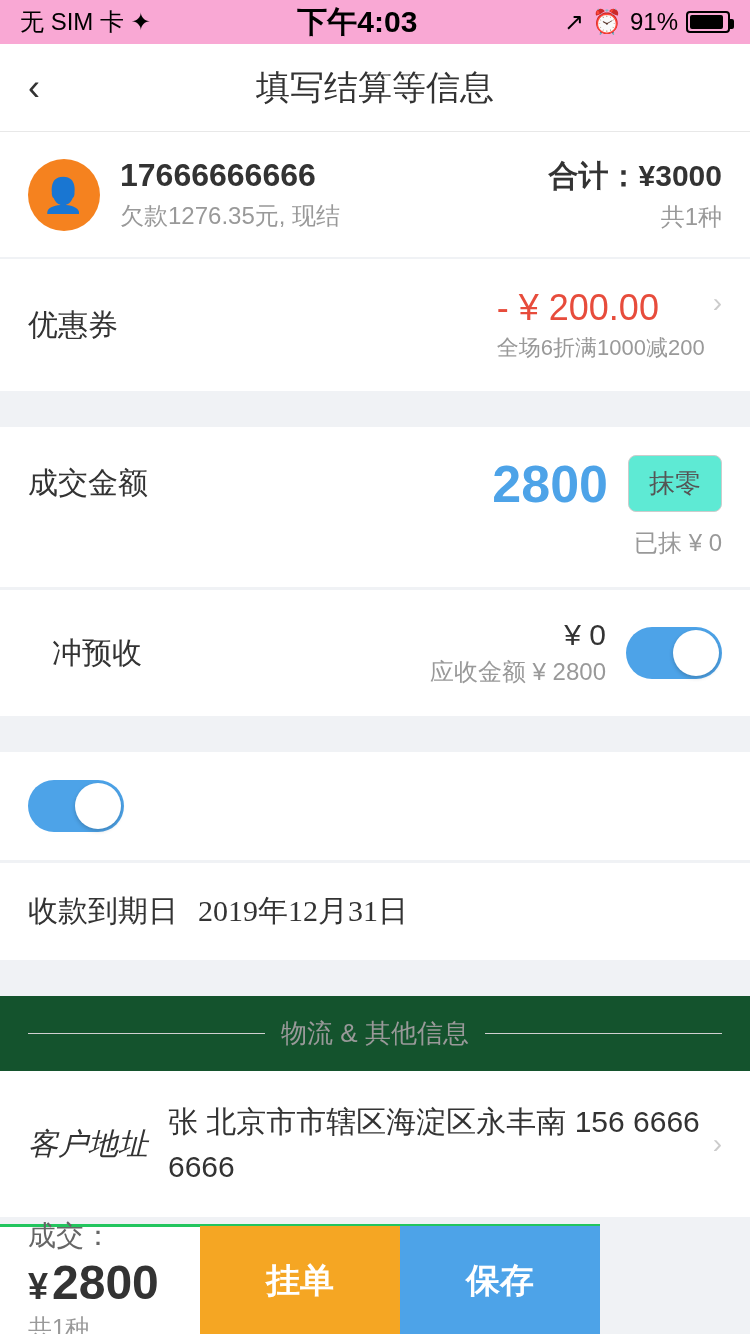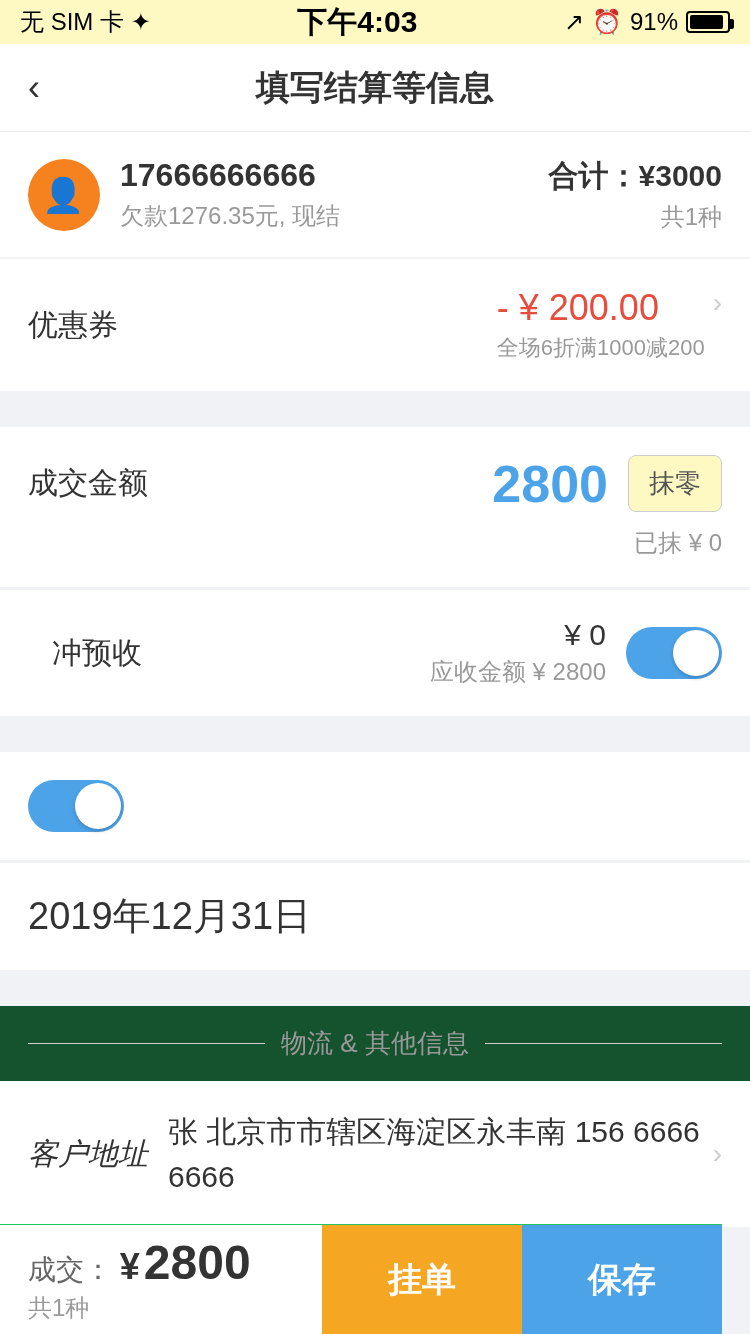--- a/index.html
+++ b/index.html
@@ -9,21 +9,21 @@
       min-height: 1334px;
       font-family: -apple-system, "PingFang SC", "Helvetica Neue", Arial, sans-serif;
       background: #f0f2f5;
       font-size: 28px;
       color: #333;
     }
 
     
     .status-bar {
       height: 44px;
-      background: #fef9c3;
+      background: #f9a8d4;
       display: flex;
       align-items: center;
       justify-content: space-between;
       padding: 0 20px;
       font-size: 24px;
       color: #000;
     }
     .status-left { display: flex; align-items: center; gap: 10px; }
     .status-center { font-size: 30px; font-weight: 600; }
     .status-right { display: flex; align-items: center; gap: 8px; font-size: 24px; }
@@ -49,21 +49,21 @@
     }
     .nav-back {
       position: absolute;
       left: 28px;
       font-size: 36px;
       color: #333;
       cursor: pointer;
     }
     .nav-title {
       font-size: 34px;
-      font-weight: 700;
+      font-weight: 400;
       color: #333;
     }
 
     
     .content {
       background: #f0f2f5;
       padding-bottom: 120px;
     }
 
     
@@ -123,21 +123,21 @@
     }
     .deal-label { font-size: 30px; color: #333; }
     .deal-value-area { display: flex; align-items: center; gap: 20px; }
     .deal-number { font-size: 52px; font-weight: 600; color: #4da3e8; line-height: 1; }
     .round-btn {
       border: 1.5px solid #ccc;
       border-radius: 8px;
       padding: 10px 20px;
       font-size: 26px;
       color: #555;
-      background: #fef9c3;
+      background: #5eead4;
       cursor: pointer;
     }
     .deal-sub { font-size: 24px; color: #999; margin-top: 15px; text-align: right; }
 
     
     .prepay-section {
       background: #fff;
       padding: 28px;
       border-top: 1px solid #f0f2f5;
     }
@@ -185,21 +185,21 @@
     
     .due-section {
       background: #fff;
       padding: 28px;
       display: flex;
       align-items: center;
       gap: 20px;
       border-top: 1px solid #f0f2f5;
     }
     .due-label { font-size: 30px; color: #333; }
-    .due-date { font-size: 38px; color: #333; }
+    .due-date { font-size: 30px; color: #333; font-family: Liberation Serif, serif; }
 
     
     .logistics-divider {
       background: #14532d;
       padding: 20px 28px;
       display: flex;
       align-items: center;
       justify-content: center;
       gap: 16px;
       margin-top: 16px;
@@ -218,26 +218,26 @@
       justify-content: space-between;
     }
     .address-label { font-size: 30px; color: #333; flex-shrink: 0; margin-right: 20px; font-style: italic; }
     .address-content { font-size: 30px; color: #333; flex: 1; line-height: 1.5; }
     .address-chevron { font-size: 28px; color: #ccc; flex-shrink: 0; }
 
     
     .bottom-bar {
       position: fixed;
       bottom: 0;
-      width: 722px;
+      width: 600px;
       height: 110px;
       background: #fff;
       display: flex;
       align-items: center;
-      border-top: 1px solid #22c55e;
+      border-top: 3px solid #22c55e;
     }
     .bottom-summary {
       flex: 1;
       padding: 0 28px;
     }
     .bottom-deal { font-size: 28px; color: #666; }
     .bottom-amount { font-size: 48px; font-weight: 700; color: #333; display: inline; }
     .bottom-currency { font-size: 36px; font-weight: 600; color: #333; margin-right: 4px; }
     .bottom-count { font-size: 24px; color: #999; margin-top: 2px; }
     .btn-hang {
@@ -341,20 +341,21 @@
 
   <div class="gray-block"></div>
 
   <div class="debit-section">
     <div class="toggle">
       <div class="toggle-knob"></div>
     </div>
   </div>
 
   <div class="due-section">
+    <div class="due-label">收款到期日</div>
     <div class="due-date">2019年12月31日</div>
   </div>
 
   <div class="gray-block"></div>
 
   <div class="logistics-divider">
     <div class="divider-line"></div>
     <div class="divider-text">物流 &amp; 其他信息</div>
     <div class="divider-line"></div>
   </div>

